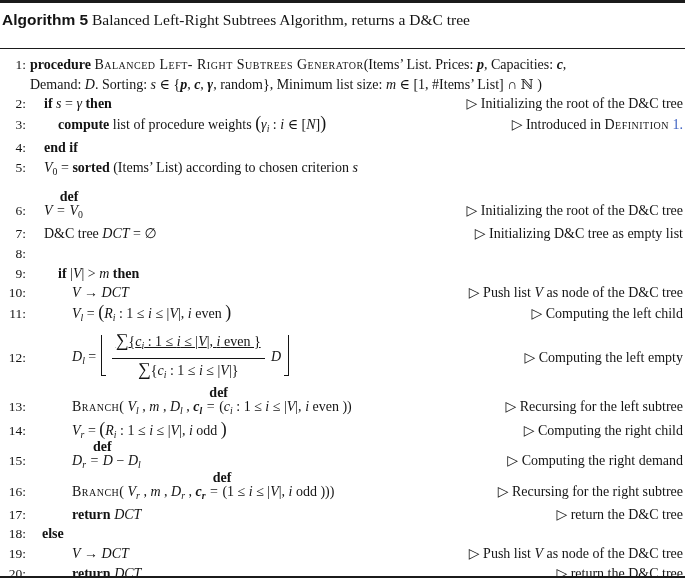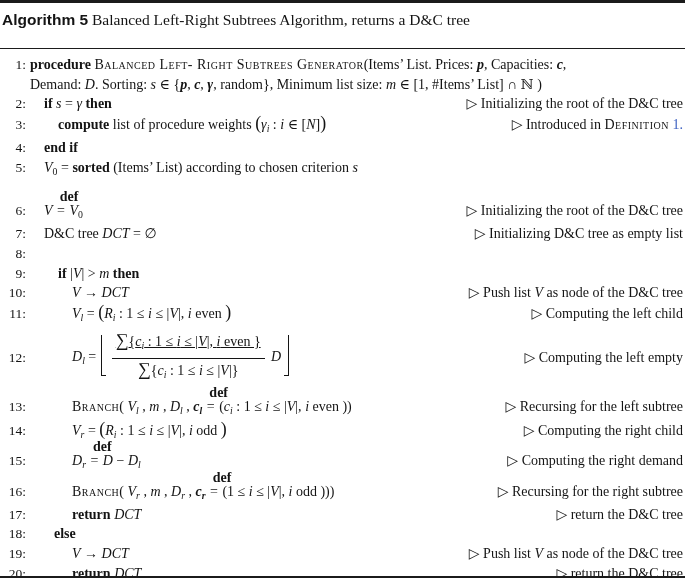--- a/index.html
+++ b/index.html
@@ -143,21 +143,21 @@
         <span class="code" style="margin-left: 42px;"><span class="sc">Branch</span><span class="t">( </span><span class="i">V</span><span class="isub">r</span><span class="t"> , </span><span class="i">m</span><span class="t"> , </span><span class="i">D</span><span class="isub">r</span><span class="t"> , </span><span class="bi">c</span><span class="bisub">r</span><span class="t"> </span><span class="defeq"><span class="dl">def</span>=</span><span class="t"> (1 ≤ </span><span class="i">i</span><span class="t"> ≤ |</span><span class="i">V</span><span class="t">|, </span><span class="i">i</span><span class="t"> odd )))</span></span>
         <span class="cmt"><span class="t">▷ Recursing for the right subtree</span></span>
       </div>
       <div class="line">
         <span class="num">17:</span>
         <span class="code" style="margin-left: 42px;"><span class="b">return </span><span class="i">DCT</span></span>
         <span class="cmt"><span class="t">▷ return the D&amp;C tree</span></span>
       </div>
       <div class="line">
         <span class="num">18:</span>
-        <span class="code" style="margin-left: 24px;"><span class="b">else</span></span>
+        <span class="code" style="margin-left: 12px;"><span class="b">else</span></span>
       </div>
       <div class="line">
         <span class="num">19:</span>
         <span class="code" style="margin-left: 42px;"><span class="i">V</span><span class="t"> → </span><span class="i">DCT</span></span>
         <span class="cmt"><span class="t">▷ Push list </span><span class="i">V</span><span class="t"> as node of the D&amp;C tree</span></span>
       </div>
       <div class="line">
         <span class="num">20:</span>
         <span class="code" style="margin-left: 42px;"><span class="b">return </span><span class="i">DCT</span></span>
         <span class="cmt"><span class="t">▷ return the D&amp;C tree</span></span>

